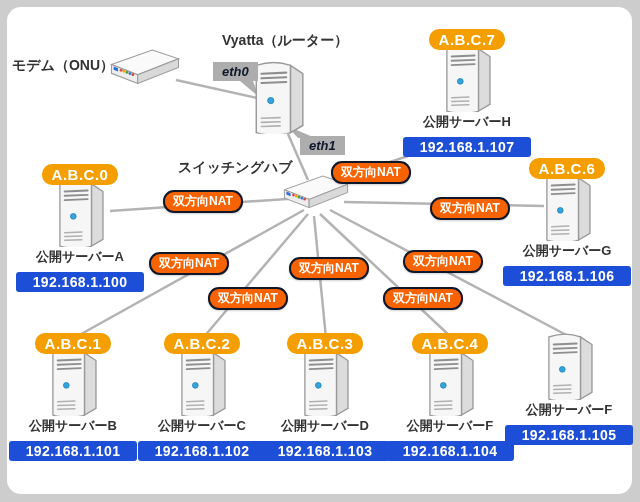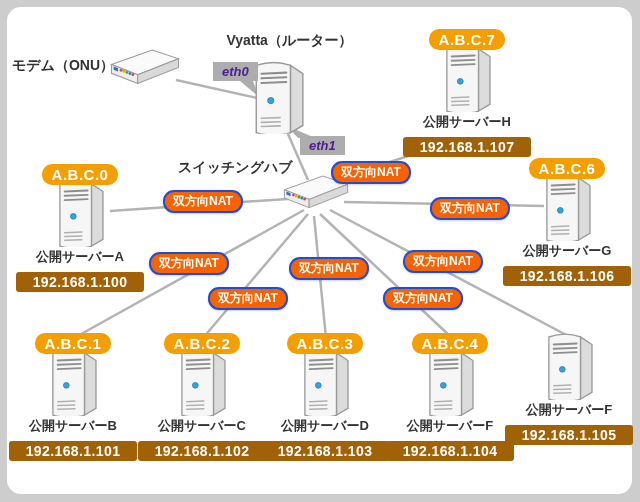--- a/index.html
+++ b/index.html
@@ -3,30 +3,30 @@
 <meta charset="utf-8">
 <style>
   html,body{margin:0;padding:0;}
   .stage{position:relative;width:640px;height:502px;background:#CDCDCD;overflow:hidden;
          font-family:"Liberation Sans","DejaVu Sans",sans-serif;}
   .panel{position:absolute;left:7px;top:7px;width:625px;height:487px;background:#FFFFFF;
          border-radius:14px;}
   svg.wires{position:absolute;left:0;top:0;z-index:1;pointer-events:none;}
   .icon{position:absolute;z-index:2;}
   .hdr{position:absolute;z-index:3;color:#333;font-weight:bold;font-size:14px;white-space:nowrap;}
-  .eth{position:absolute;z-index:4;background:#ADADAD;color:#4c1d95;font-style:italic;font-weight:bold;
+  .eth{position:absolute;z-index:4;background:#ADADAD;color:#0f172a;font-style:italic;font-weight:bold;
        font-size:13px;line-height:19px;padding:0 9px;}
   .nat{position:absolute;z-index:4;background:#F76300;color:#fff;font-size:12px;font-weight:bold;
-       line-height:17px;padding:1px 8px;border-radius:11px;border:2px solid #1d4ed8;white-space:nowrap;
+       line-height:17px;padding:1px 8px;border-radius:11px;border:2px solid #0f172a;white-space:nowrap;
        box-shadow:0 1px 2px rgba(0,0,0,.18);}
   .node{position:absolute;z-index:3;width:130px;display:flex;flex-direction:column;align-items:center;}
   .tag{background:#F59E00;color:#fff;font-size:15px;font-weight:bold;letter-spacing:.5px;
        padding:2px 10px;border-radius:10px;position:relative;z-index:2;margin-bottom:-5px;}
   .sname{font-size:13px;font-weight:bold;color:#333;margin-top:1px;white-space:nowrap;}
-  .ip{background:#a16207;color:#fff;font-size:14px;font-weight:bold;letter-spacing:.4px;
+  .ip{background:#1d4ed8;color:#fff;font-size:14px;font-weight:bold;letter-spacing:.4px;
       padding:2px 17px;border-radius:3px;margin-top:6px;white-space:nowrap;}
 </style>
 </head>
 <body>
 
 <div class="stage">
   <div class="panel"></div>
 
   <svg width="0" height="0" style="position:absolute">
     <defs>
@@ -70,21 +70,21 @@
       <path d="M308 214 L203 338"></path>
       <path d="M314 216 L326 338"></path>
       <path d="M320 214 L452 338"></path>
       <path d="M330 210 L572 338"></path>
     </g>
     <polygon points="240,81 253,81 259,97" fill="#ADADAD"></polygon>
     <polygon points="287,126 313,137 298,138" fill="#ADADAD"></polygon>
   </svg>
 
   <div class="hdr" style="left:12px;top:57px;">モデム（ONU）</div>
-  <div class="hdr" style="left:222px;top:32px;width:135px;text-align:center;">Vyatta（ルーター）</div>
+  <div class="hdr" style="left:222px;top:32px;width:135px;">Vyatta（ルーター）</div>
   <div class="hdr" style="left:178px;top:159px;">スイッチングハブ</div>
 
   <div class="eth" style="left:213px;top:62px;">eth0</div>
   <div class="eth" style="left:300px;top:136px;">eth1</div>
 
   <svg class="icon" style="left:110px;top:47px;" width="70" height="41" viewBox="0 0 96 56">
       <use href="#flatbox"></use>
     </svg>
   <svg class="icon" style="left:249px;top:61px;" width="58" height="73" viewBox="0 0 56 70">
       <use href="#tower"></use>

